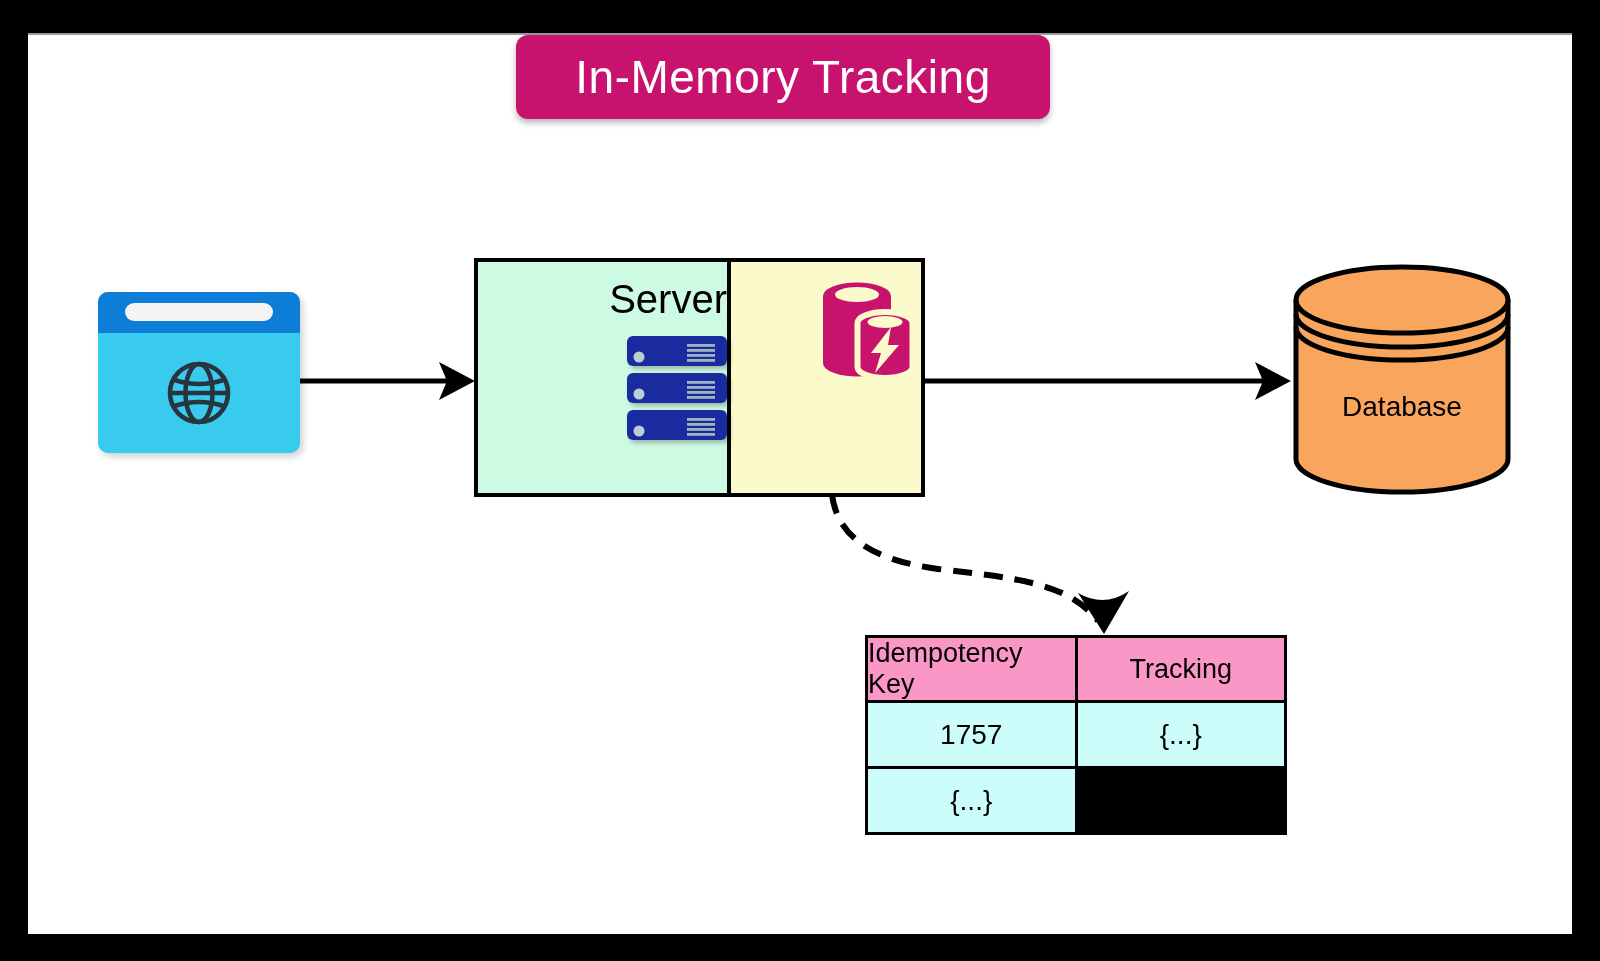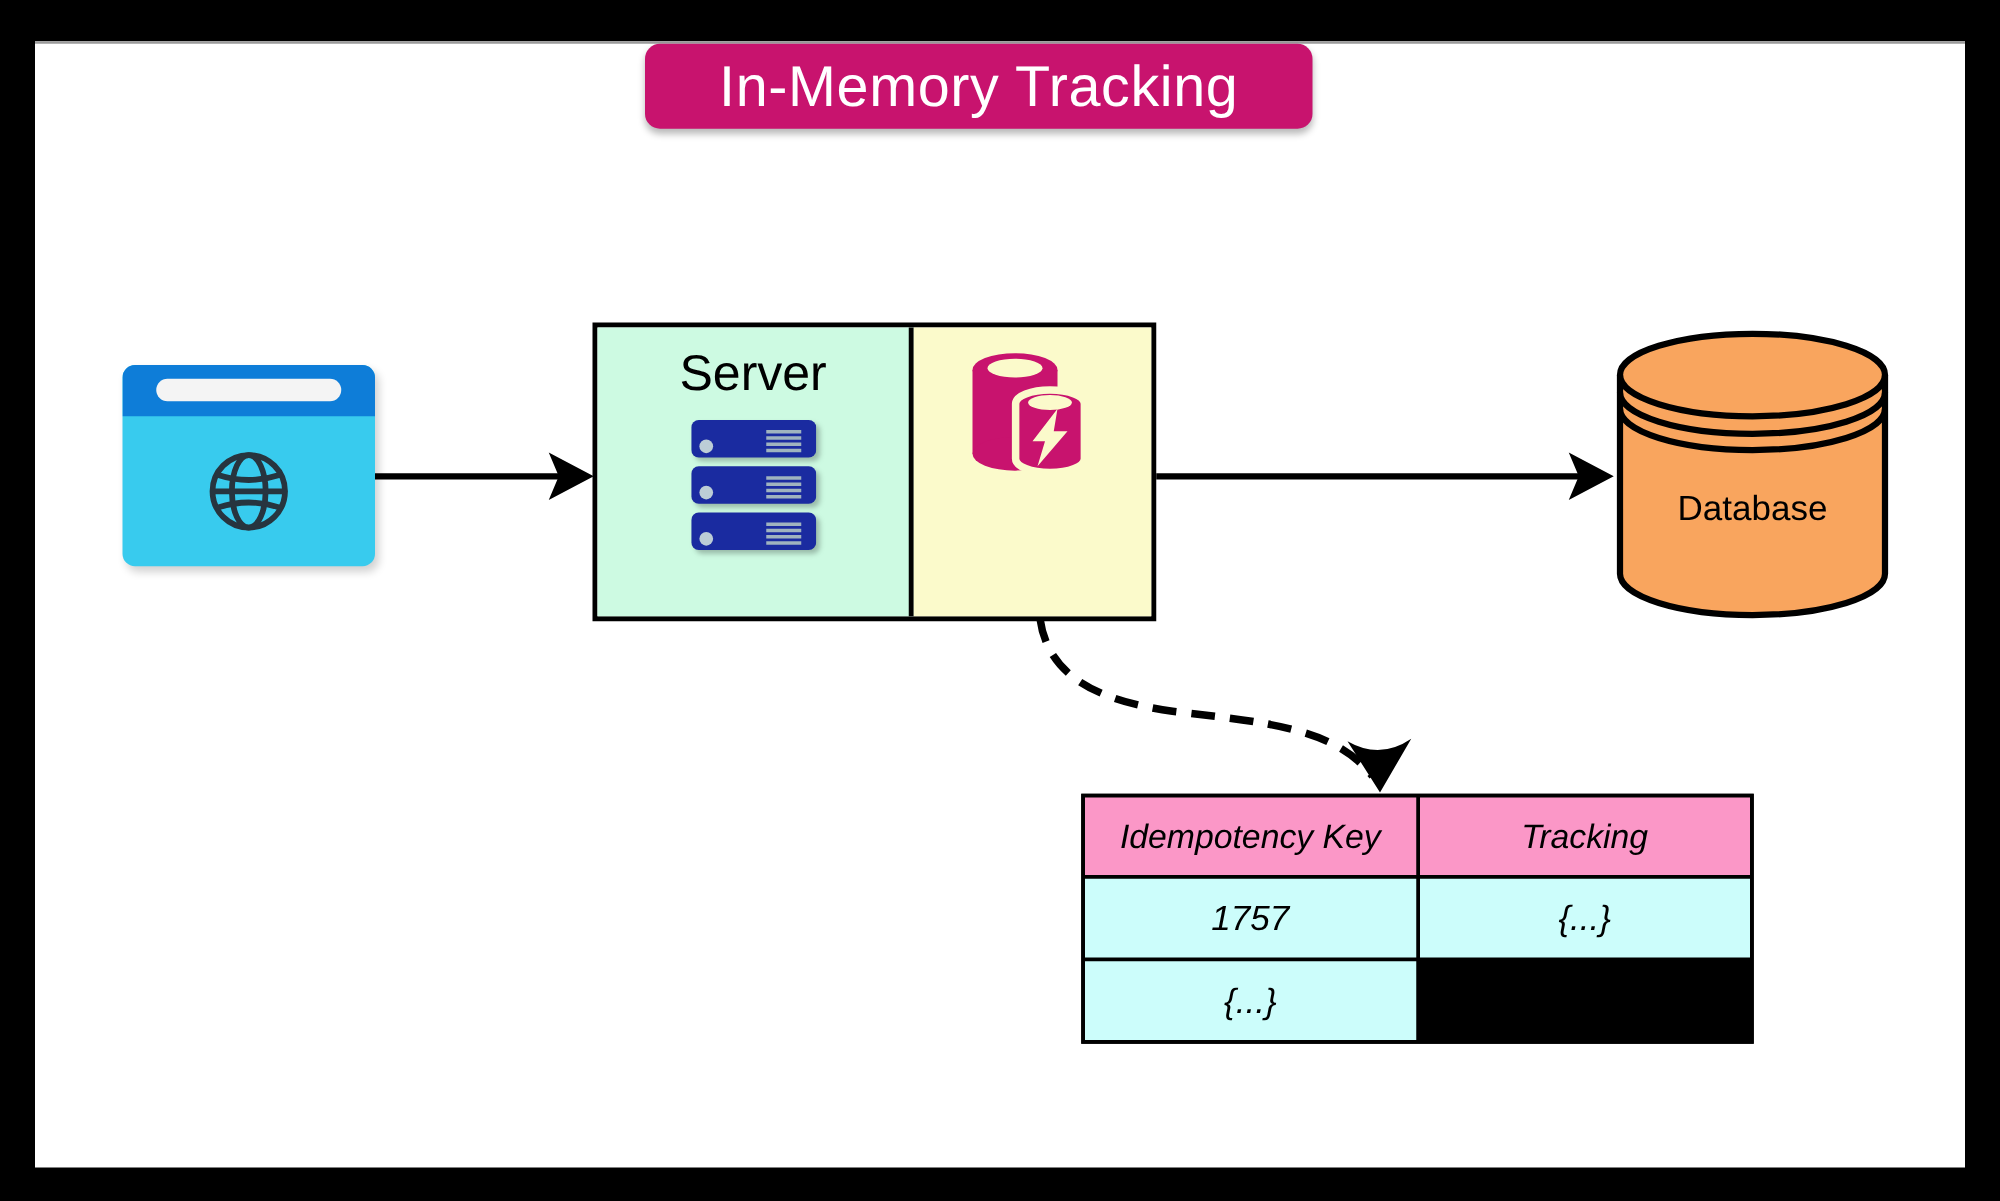--- a/index.html
+++ b/index.html
@@ -17,21 +17,21 @@
     background: #ffffff;
   }
   .canvas::before {
     content: "";
     position: absolute; left: 0; top: 0; right: 0; height: 2px;
     background: #9a9a9a;
   }
   
   .banner {
     position: absolute; left: 488px; top: 2px;
-    width: 534px; height: 68px;
+    width: 534px; height: 84px;
     background: #C8136E;
     border-radius: 12px;
     display: flex; align-items: center; justify-content: center;
     color: #fff; font-size: 46px; letter-spacing: 0.5px;
     box-shadow: 0 4px 6px rgba(0,0,0,0.28);
   }
   
   .browser {
     position: absolute; left: 70px; top: 259px;
     width: 202px; height: 161px;
@@ -56,21 +56,21 @@
   }
   
   .combo-box {
     position: absolute; left: 446px; top: 225px;
     width: 451px; height: 239px;
     border: 4px solid #000;
     box-sizing: border-box;
     display: flex;
   }
   .cell {
-    display: flex; flex-direction: column; align-items: center;
+    display: flex; flex-direction: column; align-items: flex-end;
     box-sizing: border-box;
   }
   .server-cell {
     width: 253px; background: #CDFAE2;
     border-right: 4px solid #000;
     padding-top: 13px;
   }
   .server-cell .cell-label { font-size: 40px; line-height: 48px; }
   .server-icon-wrap { margin-top: 13px; width: 100px; height: 104px;
     filter: drop-shadow(3px 3px 2px rgba(0,0,0,0.25)); }
@@ -89,29 +89,28 @@
   }
   .database-label {
     position: absolute; left: 0; right: 0; top: 129px;
     text-align: center; font-size: 28px;
   }
   
   .connectors { position: absolute; left: 0; top: 0; width: 1544px; height: 901px; }
   
   .idem-table {
     position: absolute; left: 837px; top: 602px;
-    width: 538px;
+    width: 422px;
     border: 3px solid #000;
     box-sizing: border-box;
     background: #000;
     display: grid;
     grid-template-columns: 1fr 1fr;
     grid-template-rows: 62px 63px 63px;
     gap: 3px;
-    font-style: italic;
   }
   .idem-table .th {
     background: #FB97C7;
     display: flex; align-items: center; justify-content: center;
     font-size: 27px;
   }
   .idem-table .td {
     background: #CCFDFB;
     display: flex; align-items: center; justify-content: center;
     font-size: 28px;

